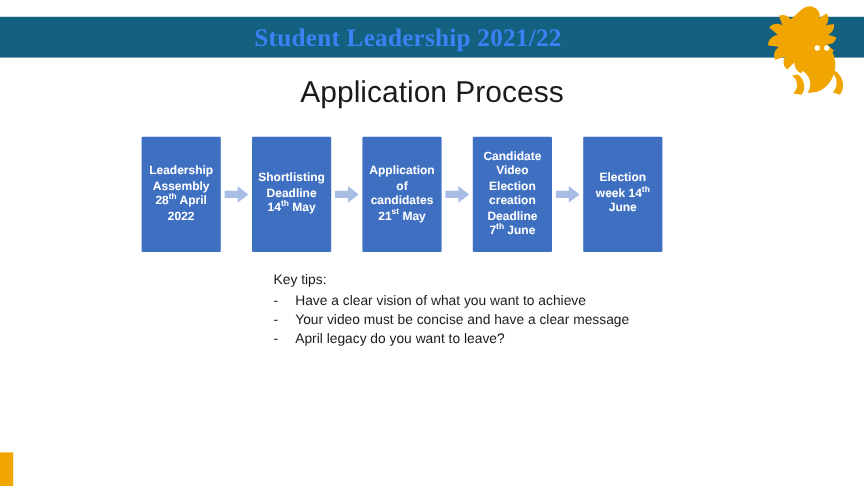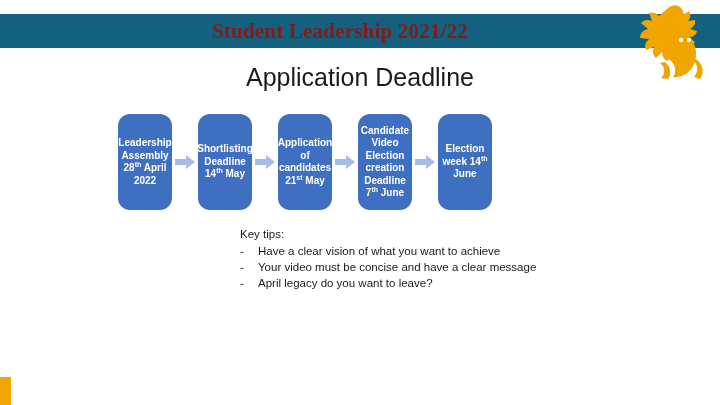--- a/index.html
+++ b/index.html
@@ -31,21 +31,21 @@
     background: #13607f;
   }
   .header-title {
     position: absolute;
     left: 0;
     top: 14px;
     width: 680px;
     height: 18px;
     line-height: 34px;
     text-align: center;
-    color: #7f1d1d;
+    color: #3b82f6;
     font-size: 21px;
     font-weight: bold;
     font-family: "Liberation Serif", serif;
     letter-spacing: 0.2px;
   }
   
   .crest {
     position: absolute;
     right: 6px;
     top: 2px;
@@ -67,53 +67,53 @@
   }
   
   .flow {
     position: absolute;
     left: 118px;
     top: 114px;
     display: flex;
     align-items: center;
   }
   .flow-box {
-    width: 54px;
+    width: 66px;
     height: 96px;
     background: #3f6fc1;
     color: #ffffff;
     display: flex;
     align-items: center;
     justify-content: center;
     text-align: center;
     font-size: 10px;
     line-height: 12.5px;
     font-weight: bold;
     padding: 0 4px;
     box-sizing: border-box;
-    border-radius: 12px;
+    border-radius: 1px;
   }
   .flow-box span { display: block; }
   .arrow {
     width: 26px;
     height: 96px;
     display: flex;
     align-items: center;
     justify-content: center;
   }
   .arrow svg { display: block; }
   sup {
     font-size: 7px;
     vertical-align: super;
     line-height: 0;
   }
   
   .tips {
     position: absolute;
-    left: 240px;
+    left: 228px;
     top: 226px;
     width: 300px;
     font-size: 11.5px;
     color: #1a1a1a;
     line-height: 16px;
   }
   .tips-heading {
     margin-bottom: 1px;
   }
   .tip-row {
@@ -153,21 +153,21 @@
         <path d="M27 60 q4 3 5 8 q1 5 -2 9 l-7 -1 q4 -4 3 -9 q-1 -4 -4 -6 z"></path>
         <path d="M56 56 q6 3 8 9 q2 6 -2 12 l-6 -2 q4 -5 3 -10 q-1 -5 -5 -7 z"></path>
       </g>
       <g fill="#ffffff">
         <circle cx="43" cy="38" r="2.2"></circle>
         <circle cx="51" cy="38" r="2.2"></circle>
       </g>
     </svg>
   </div>
 
-  <div class="slide-title">Application Deadline</div>
+  <div class="slide-title">Application Process</div>
 
   <div class="flow">
 
     <div class="flow-box">
       <div>
         <span>Leadership</span>
         <span>Assembly</span>
         <span>28<sup>th</sup> April</span>
         <span>2022</span>
       </div>

